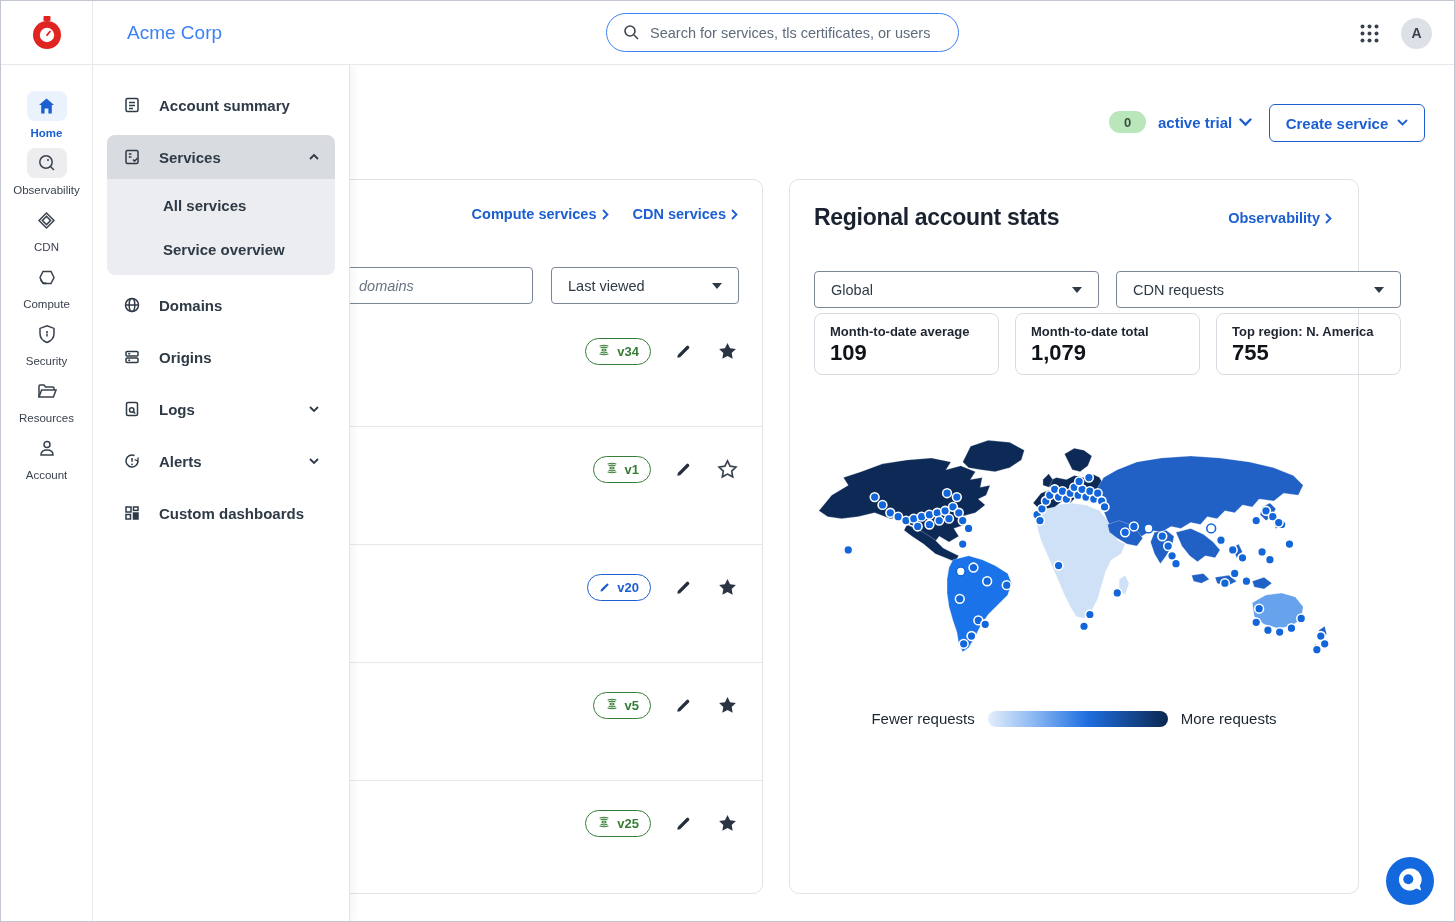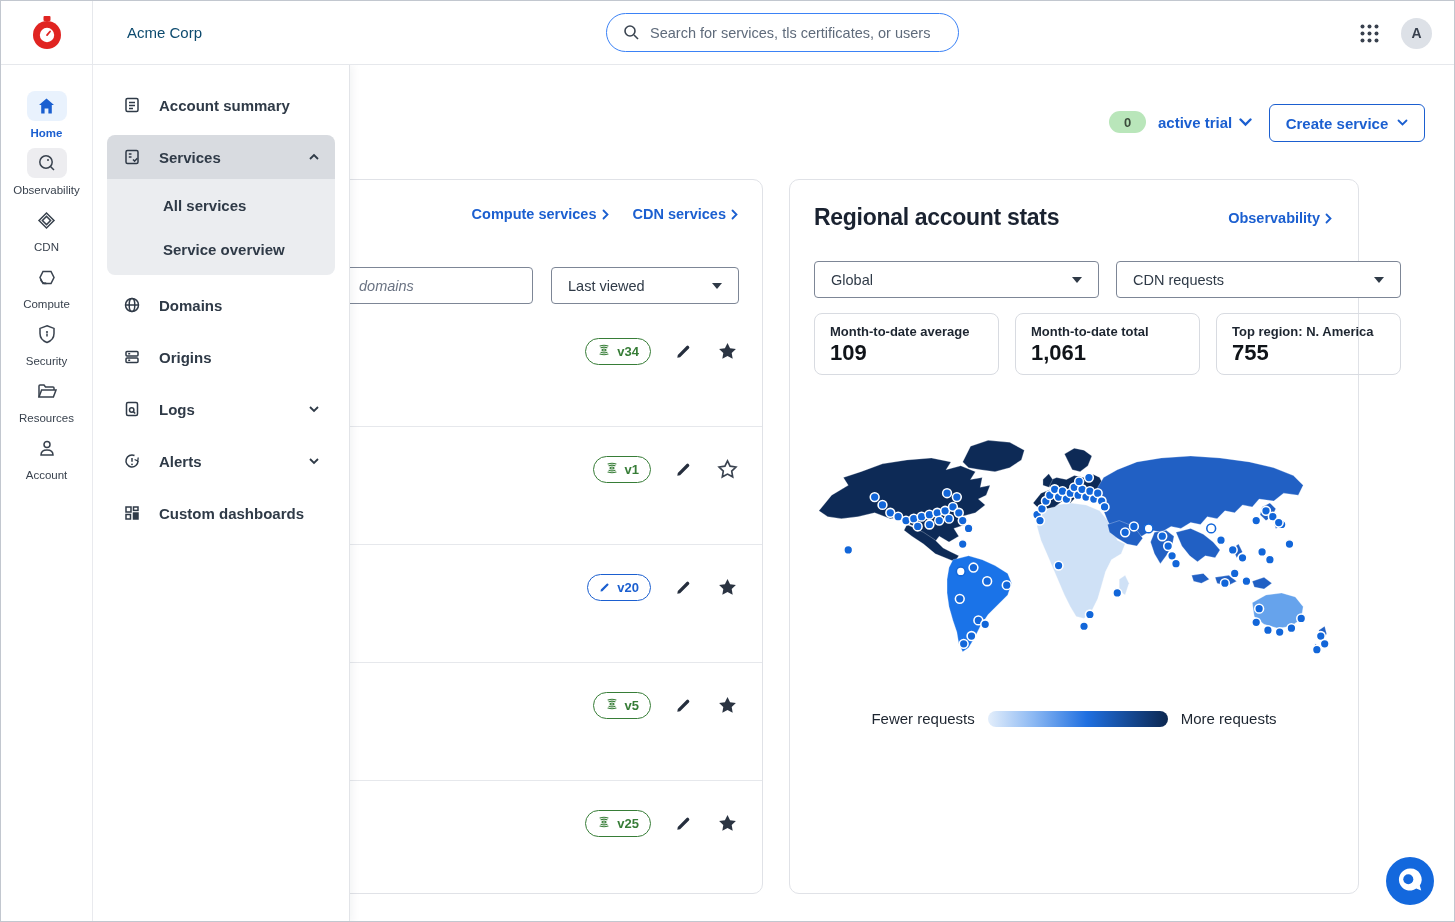--- a/index.html
+++ b/index.html
@@ -6,21 +6,21 @@
   html,body { background:#fff; }
   body { font-family:"Liberation Sans", sans-serif; color:#2f3a47; }
   .viewport { position:relative; width:1455px; height:922px; background:#fff;
               border:1px solid #c2c7cf; overflow:hidden; }
 
   
   .topbar { position:absolute; left:0; top:0; width:100%; height:64px; background:#fff;
             border-bottom:1px solid #e6e8ec; display:flex; align-items:center; z-index:40; }
   .logo-cell { width:92px; height:100%; display:flex; align-items:center; justify-content:center;
                border-right:1px solid #e6e8ec; }
-  .org-name { margin-left:34px; font-size:15px; font-weight:500; color:#0c4a6e; }
+  .org-name { margin-left:34px; font-size:19px; font-weight:500; color:#3b82f6; }
   .search-wrap { position:absolute; left:605px; top:12px; width:353px; height:39px;
                  border:1px solid #3b82f6; border-radius:20px; display:flex; align-items:center;
                  padding:0 16px; gap:10px; background:#fff; }
   .search-wrap input { border:none; outline:none; flex:1; font-size:14.5px;
                        font-family:"Liberation Sans", sans-serif; color:#2f3a47; background:transparent; }
   .search-wrap input::placeholder { color:#5f6b7b; opacity:1; }
   .topbar-right { position:absolute; right:22px; top:0; height:64px; display:flex; align-items:center; gap:22px; }
   .avatar { width:31px; height:31px; border-radius:50%; background:#dde1e7; color:#39414e;
             font-size:14px; font-weight:700; display:flex; align-items:center; justify-content:center; }
 
@@ -82,21 +82,21 @@
   .ver-badge .pencil-mini { display:none; }
   .ver-badge.draft .pencil-mini { display:inline-flex; }
   .row-action { color:#252e3d; cursor:pointer; display:flex; align-items:center; }
   .star svg path { fill:#2b3442; stroke:none; }
   .star.outline svg path { fill:none; stroke:#3a4350; stroke-width:1.6; }
 
   
   .stats-title { position:absolute; left:24px; top:24px; font-size:23px; font-weight:800; color:#1a2230; letter-spacing:-0.3px; }
   .stats-link { position:absolute; right:26px; top:30px; color:#1b5fd0; font-size:14.5px; font-weight:700;
                 display:flex; align-items:center; gap:5px; cursor:pointer; }
-  .stats-select { position:absolute; top:81px; height:37px; border:1px solid #7d8696; border-radius:4px;
+  .stats-select { position:absolute; top:91px; height:37px; border:1px solid #7d8696; border-radius:4px;
                   display:flex; align-items:center; justify-content:space-between; padding:0 16px;
                   font-size:14.5px; color:#2f3a47; cursor:pointer; background:#fff; }
   .sel-region { left:24px; width:285px; }
   .sel-metric { left:326px; width:285px; }
   .stat-box { position:absolute; top:133px; width:185px; height:62px; border:1px solid #d8dbe1;
               border-radius:8px; padding:10px 15px 0 15px; }
   .stat-label { font-size:13px; font-weight:700; color:#1d2530; }
   .stat-value { font-size:22px; font-weight:700; color:#101419; margin-top:1px; }
   .map-wrap { position:absolute; left:24px; top:254px; width:587px; height:226px; }
   .shade-highest { fill:#0d2a56; } .shade-high { fill:#2160c4; } .shade-medium { fill:#1a73e8; }
@@ -488,21 +488,21 @@
       <span>CDN requests</span>
       <span class="caret-down"></span>
     </div>
 
     <div class="stat-box" style="left:24px">
       <div class="stat-label">Month-to-date average</div>
       <div class="stat-value">109</div>
     </div>
     <div class="stat-box" style="left:225px">
       <div class="stat-label">Month-to-date total</div>
-      <div class="stat-value">1,061</div>
+      <div class="stat-value">1,079</div>
     </div>
     <div class="stat-box" style="left:426px">
       <div class="stat-label">Top region: N. America</div>
       <div class="stat-value">755</div>
     </div>
 
     <div class="map-wrap">
       <svg width="587" height="226" viewBox="0 0 600 230">
 
         <path class="landmass shade-highest" d="M152,28 L160,12 L178,6 L200,8 L215,16 L212,26 L200,34 L185,38 L170,36 L158,34 Z"></path>

